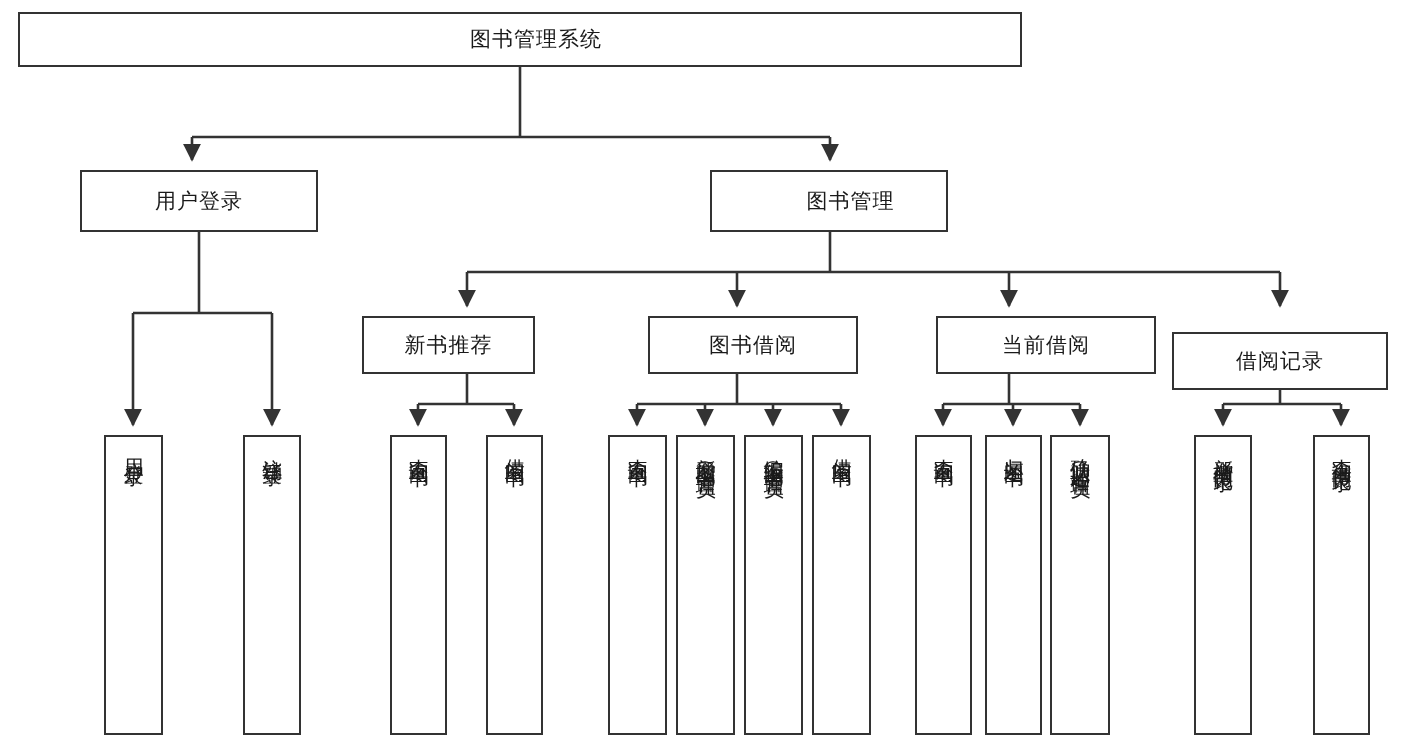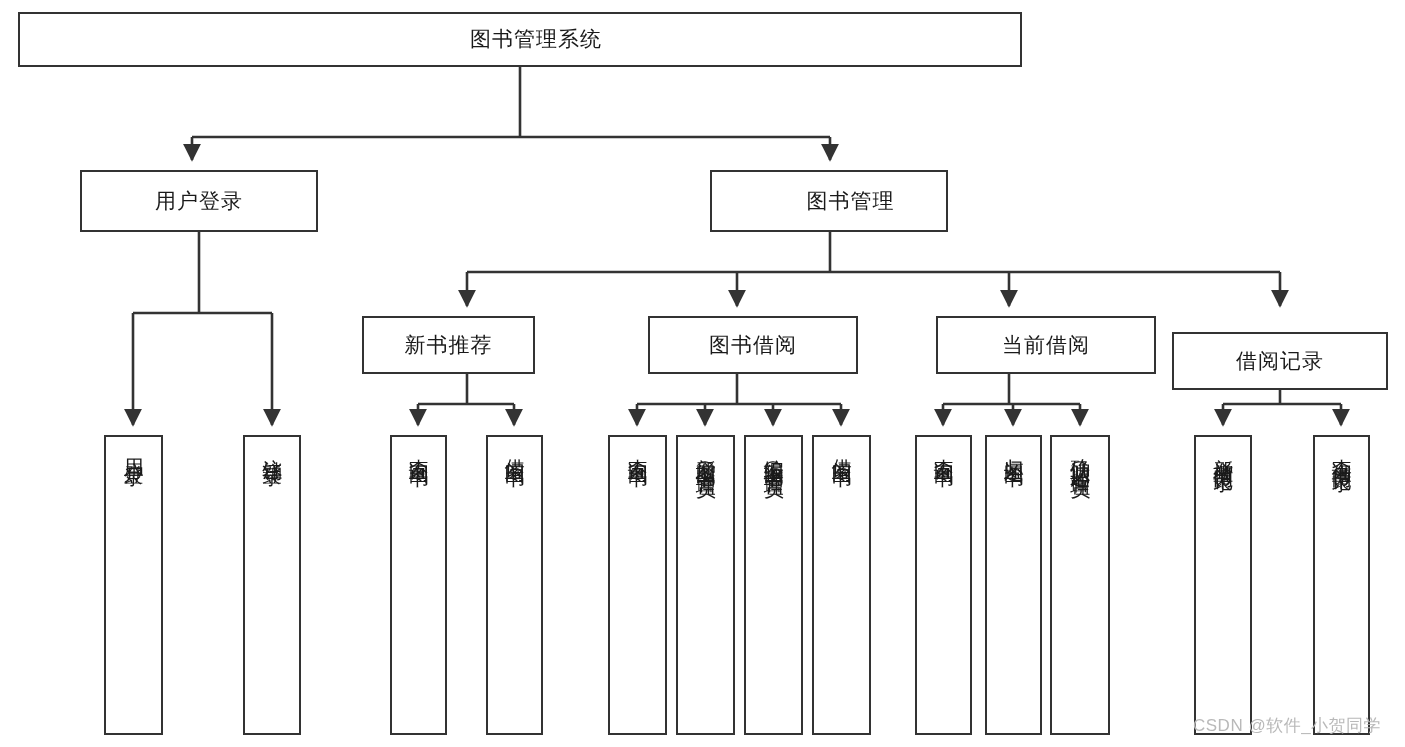--- a/index.html
+++ b/index.html
@@ -180,15 +180,14 @@
     <span class="lbl">确认归还（管理员）</span>
   </div>
 
   <div class="node leaf" style="left:1194px;top:435px;width:58px;height:300px;">
     <span class="lbl">新增借阅记录</span>
   </div>
   <div class="node leaf" style="left:1313px;top:435px;width:57px;height:300px;">
     <span class="lbl">查询借阅记录</span>
   </div>
 
-  <div class="watermark" style="left:1193px;top:714px;">CSDN @软件_小贺同学</div>
 
 </div>
 
 </body></html>

